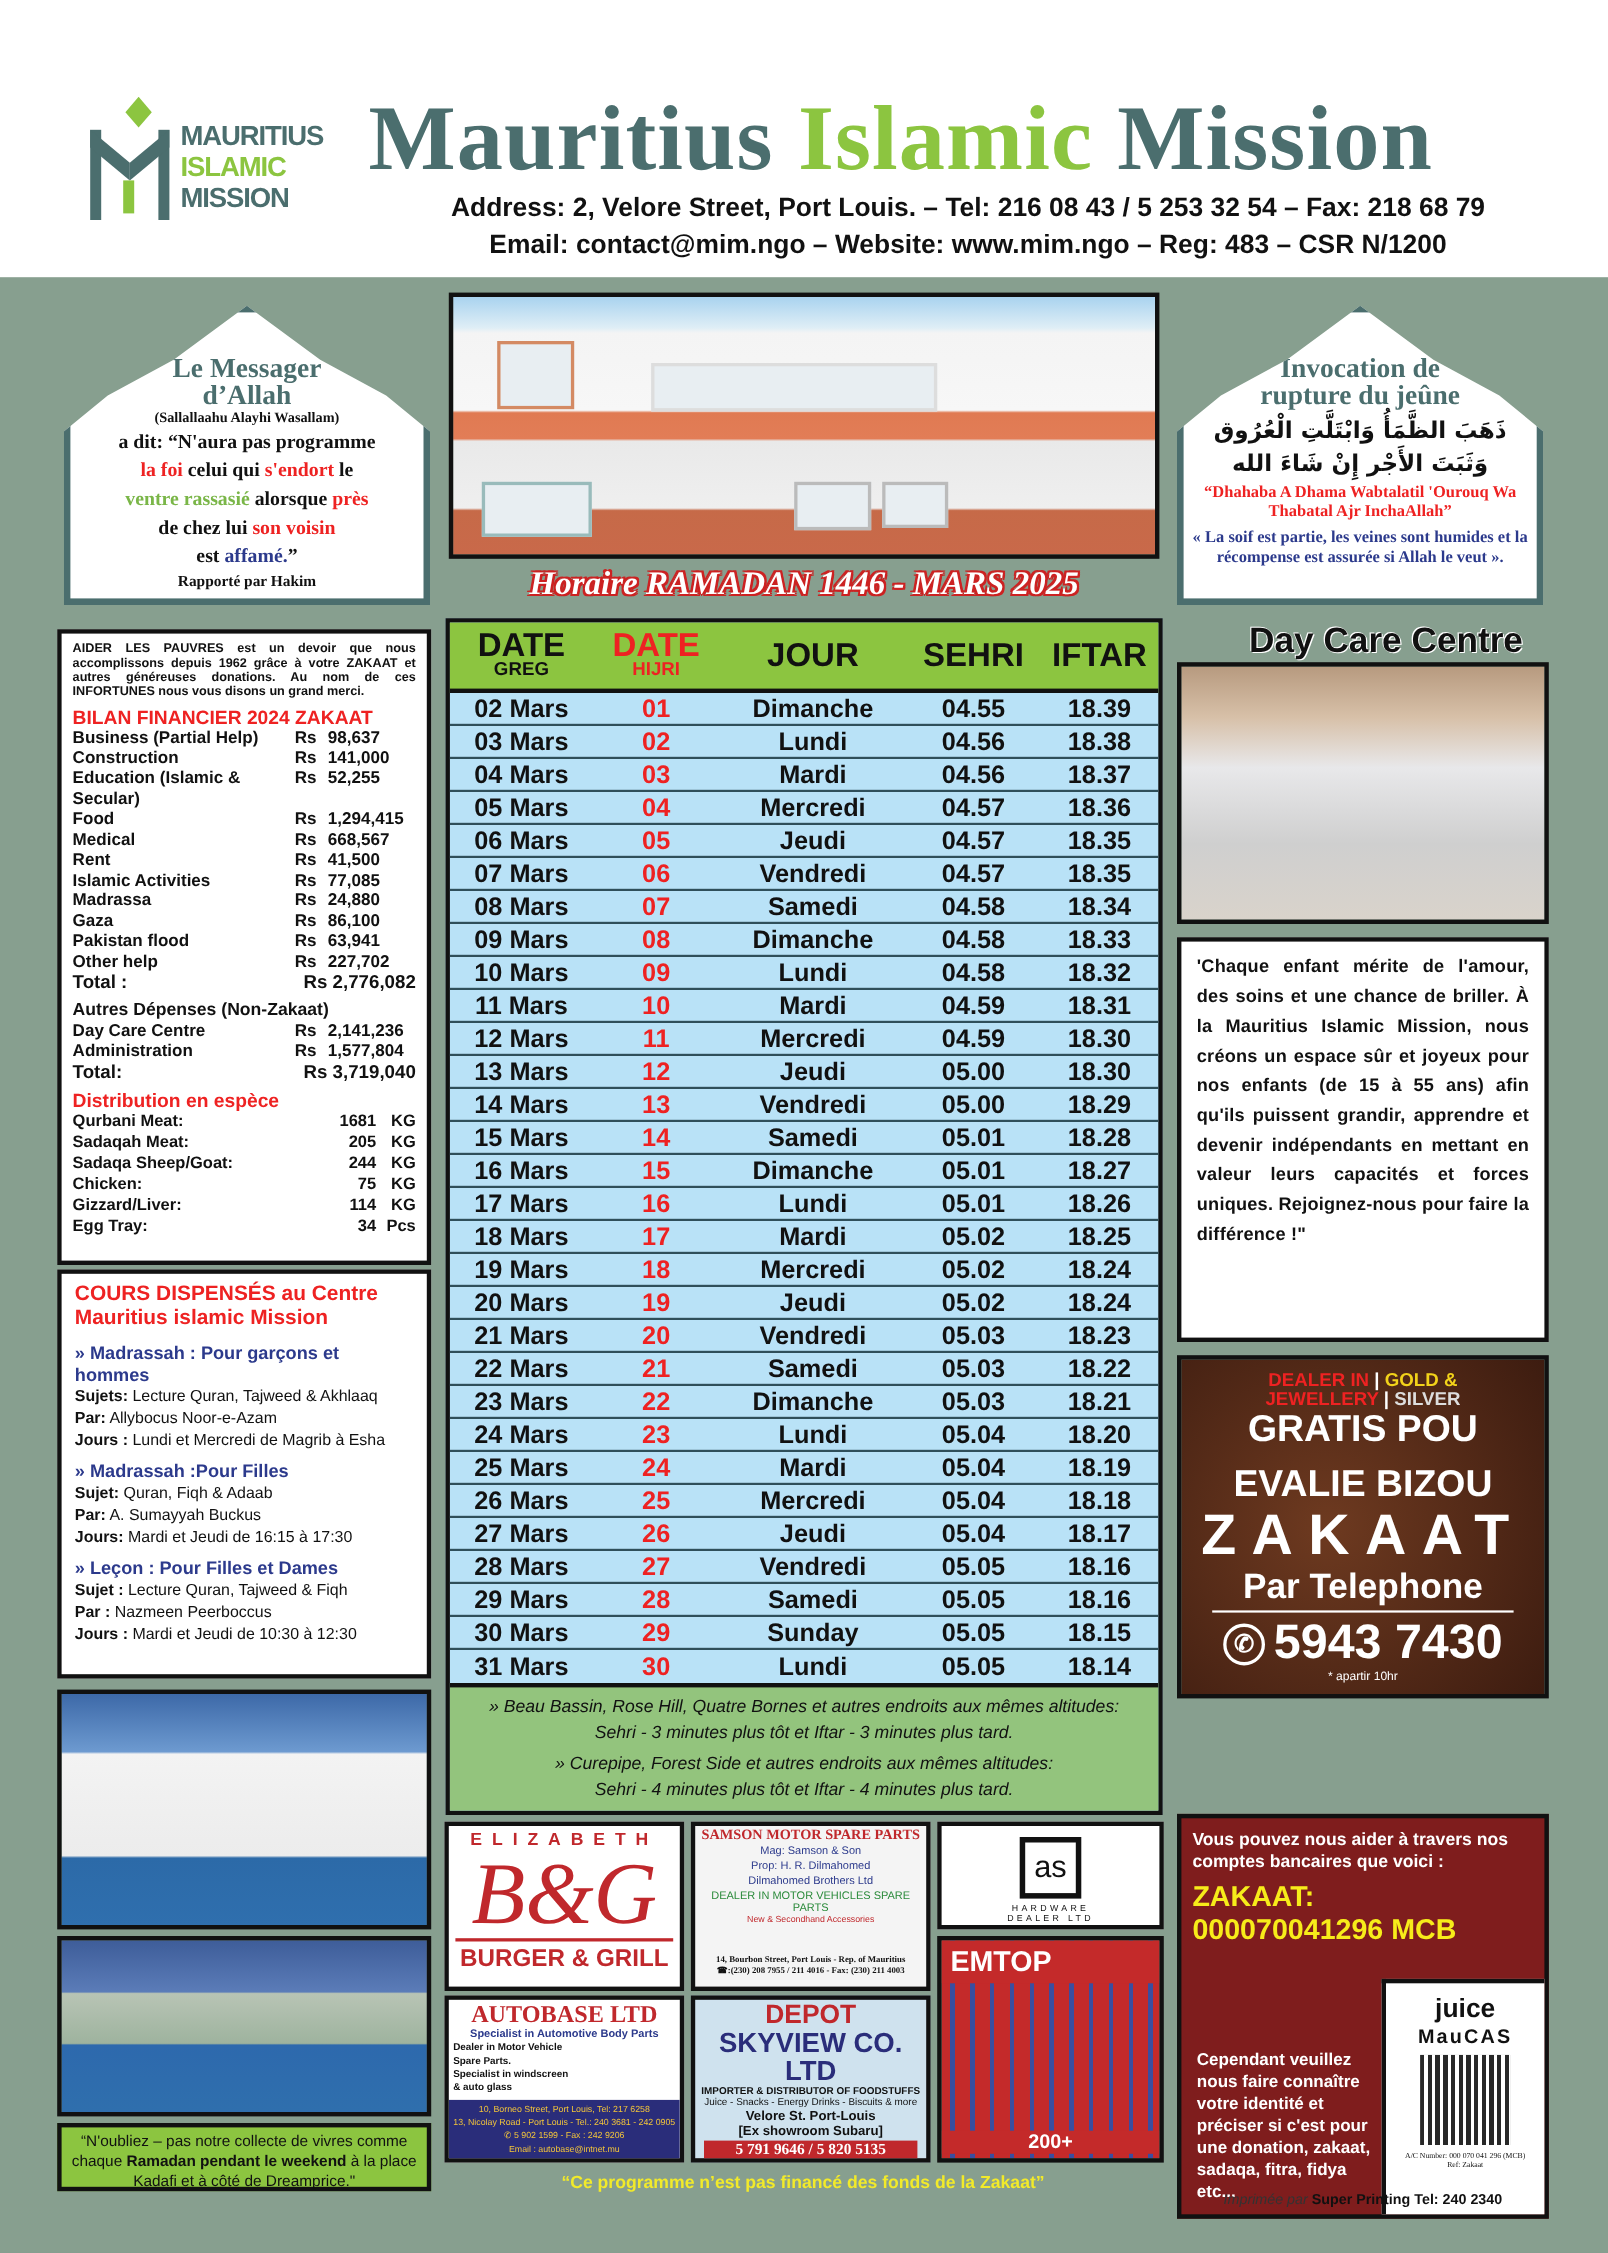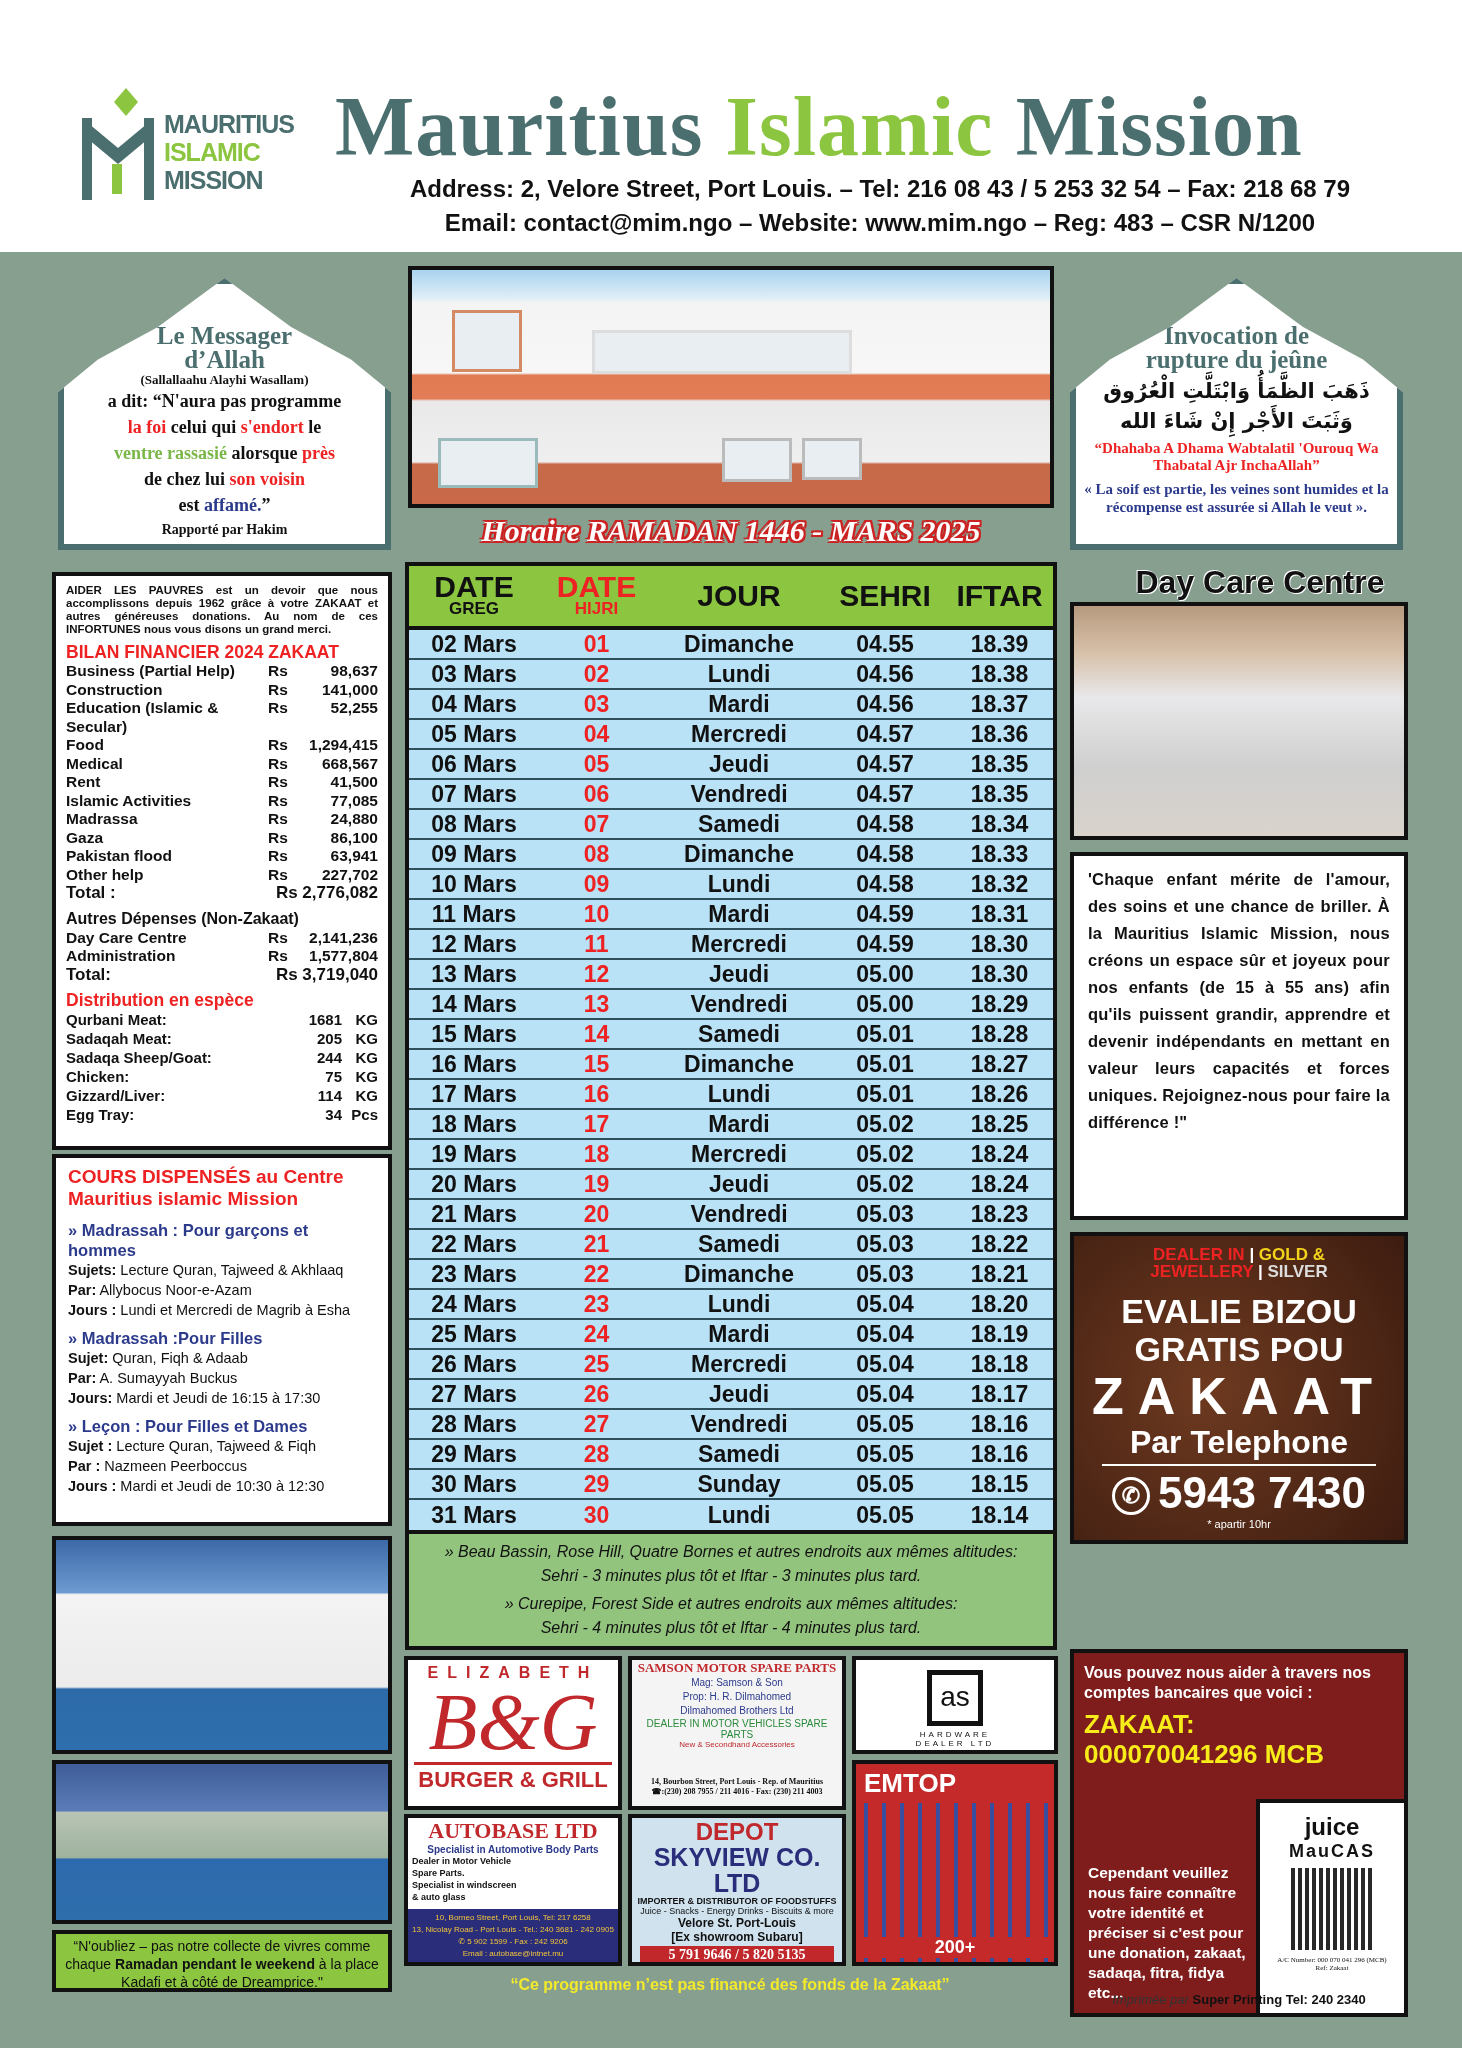--- a/index.html
+++ b/index.html
@@ -44,21 +44,21 @@
   .row .c2{color:#e22}
   .tnote{background:#93c47d;border-top:4px solid #111;text-align:center;font-style:italic;font-size:16px;line-height:24px;padding:6px 4px}
 
   .box{position:absolute;background:#fff;border:4px solid #111}
   .fin{left:52px;top:572px;width:340px;height:578px;padding:8px 10px;font-size:15px}
   .fin .intro{font-size:11.5px;line-height:13px;font-weight:bold;text-align:justify}
   .fin h4{color:#e22;font-size:17.5px;margin-top:6px;line-height:20px}
   .fin .li{display:flex;font-size:15.5px;line-height:18.5px;font-weight:bold}
   .fin .li .n{flex:1}
   .fin .li .rs{width:30px}
-  .fin .li .v{width:80px;text-align:right}
+  .fin .li .v{width:80px;}
   .fin .tot{font-size:17px}
   .fin .sub-h{font-size:16px;font-weight:bold;margin-top:6px;line-height:20px}
   .fin .dl{display:flex;font-size:15px;line-height:19px;font-weight:bold}
   .fin .dl .n{flex:1}
   .fin .dl .v{width:60px;text-align:right}
   .fin .dl .u{width:36px;text-align:right}
 
   .cours{left:52px;top:1154px;width:340px;height:372px;padding:8px 12px;font-size:14.5px}
   .cours h4{color:#e22;font-size:19px;line-height:22px;margin-bottom:10px}
   .cours .ct{color:#2c3a8c;font-weight:bold;font-size:16.5px;line-height:20px;margin-top:8px}
@@ -621,22 +621,22 @@
 
 </div>
 <div class="zakaat-note">“Ce programme n’est pas financé des fonds de la Zakaat”</div>
 
 <div class="dcc-title">Day Care Centre</div>
 <div class="dcc-photo"></div>
 <div class="box dcc-text">'Chaque enfant mérite de l'amour, des soins et une chance de briller. À la Mauritius Islamic Mission, nous créons un espace sûr et joyeux pour nos enfants (de 15 à 55 ans) afin qu'ils puissent grandir, apprendre et devenir indépendants en mettant en valeur leurs capacités et forces uniques. Rejoignez-nous pour faire la différence !"</div>
 
 <div class="jewel">
   <div class="top"><span class="dl">DEALER IN</span> | <span class="gs">GOLD &amp;</span><br><span class="dl">JEWELLERY</span> | <span style="color:#ddd">SILVER</span></div>
+  <div class="big" style="margin-top:0">GRATIS POU</div>
   <div class="big">EVALIE BIZOU</div>
-  <div class="big" style="margin-top:0">GRATIS POU</div>
   <div class="zk">ZAKAAT</div>
   <div class="pt">Par Telephone</div>
   <div class="ph"><span class="pi">✆</span><span>5943 7430</span></div>
   <div class="ap">* apartir 10hr</div>
 </div>
 
 <div class="bank">
   <div class="intro">Vous pouvez nous aider à travers nos comptes bancaires que voici :</div>
   <div class="acc">
       <div>ZAKAAT:</div>

